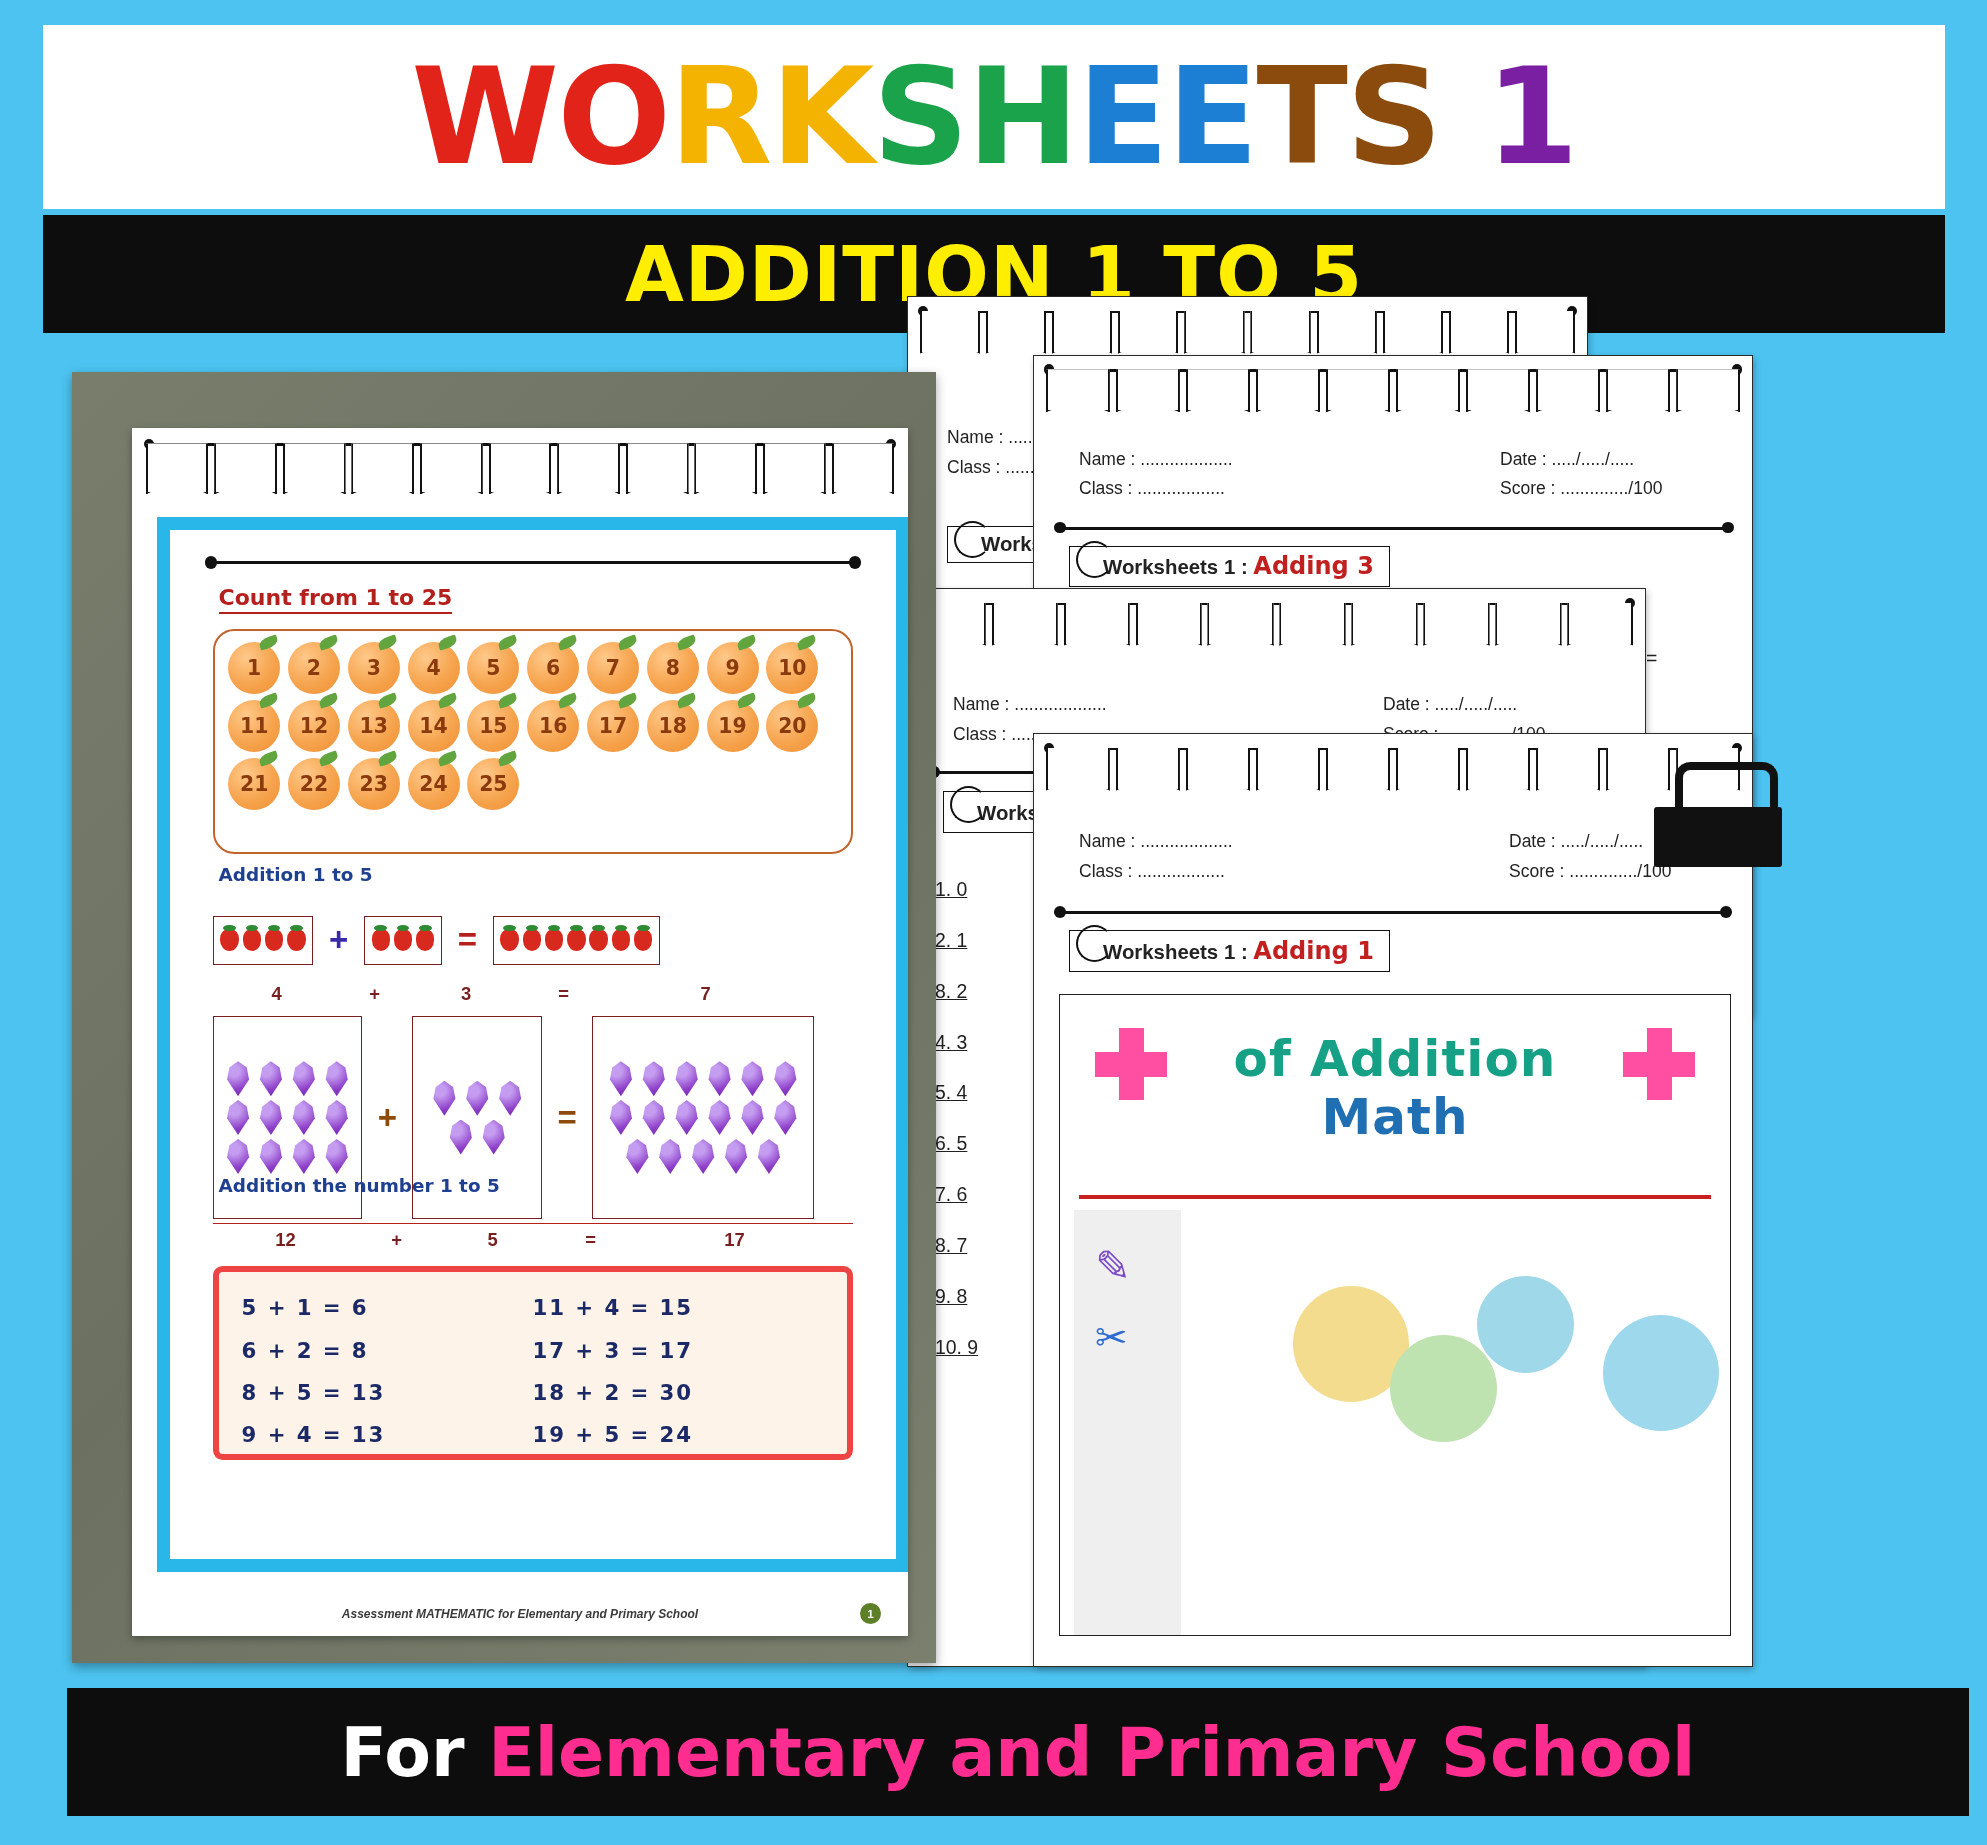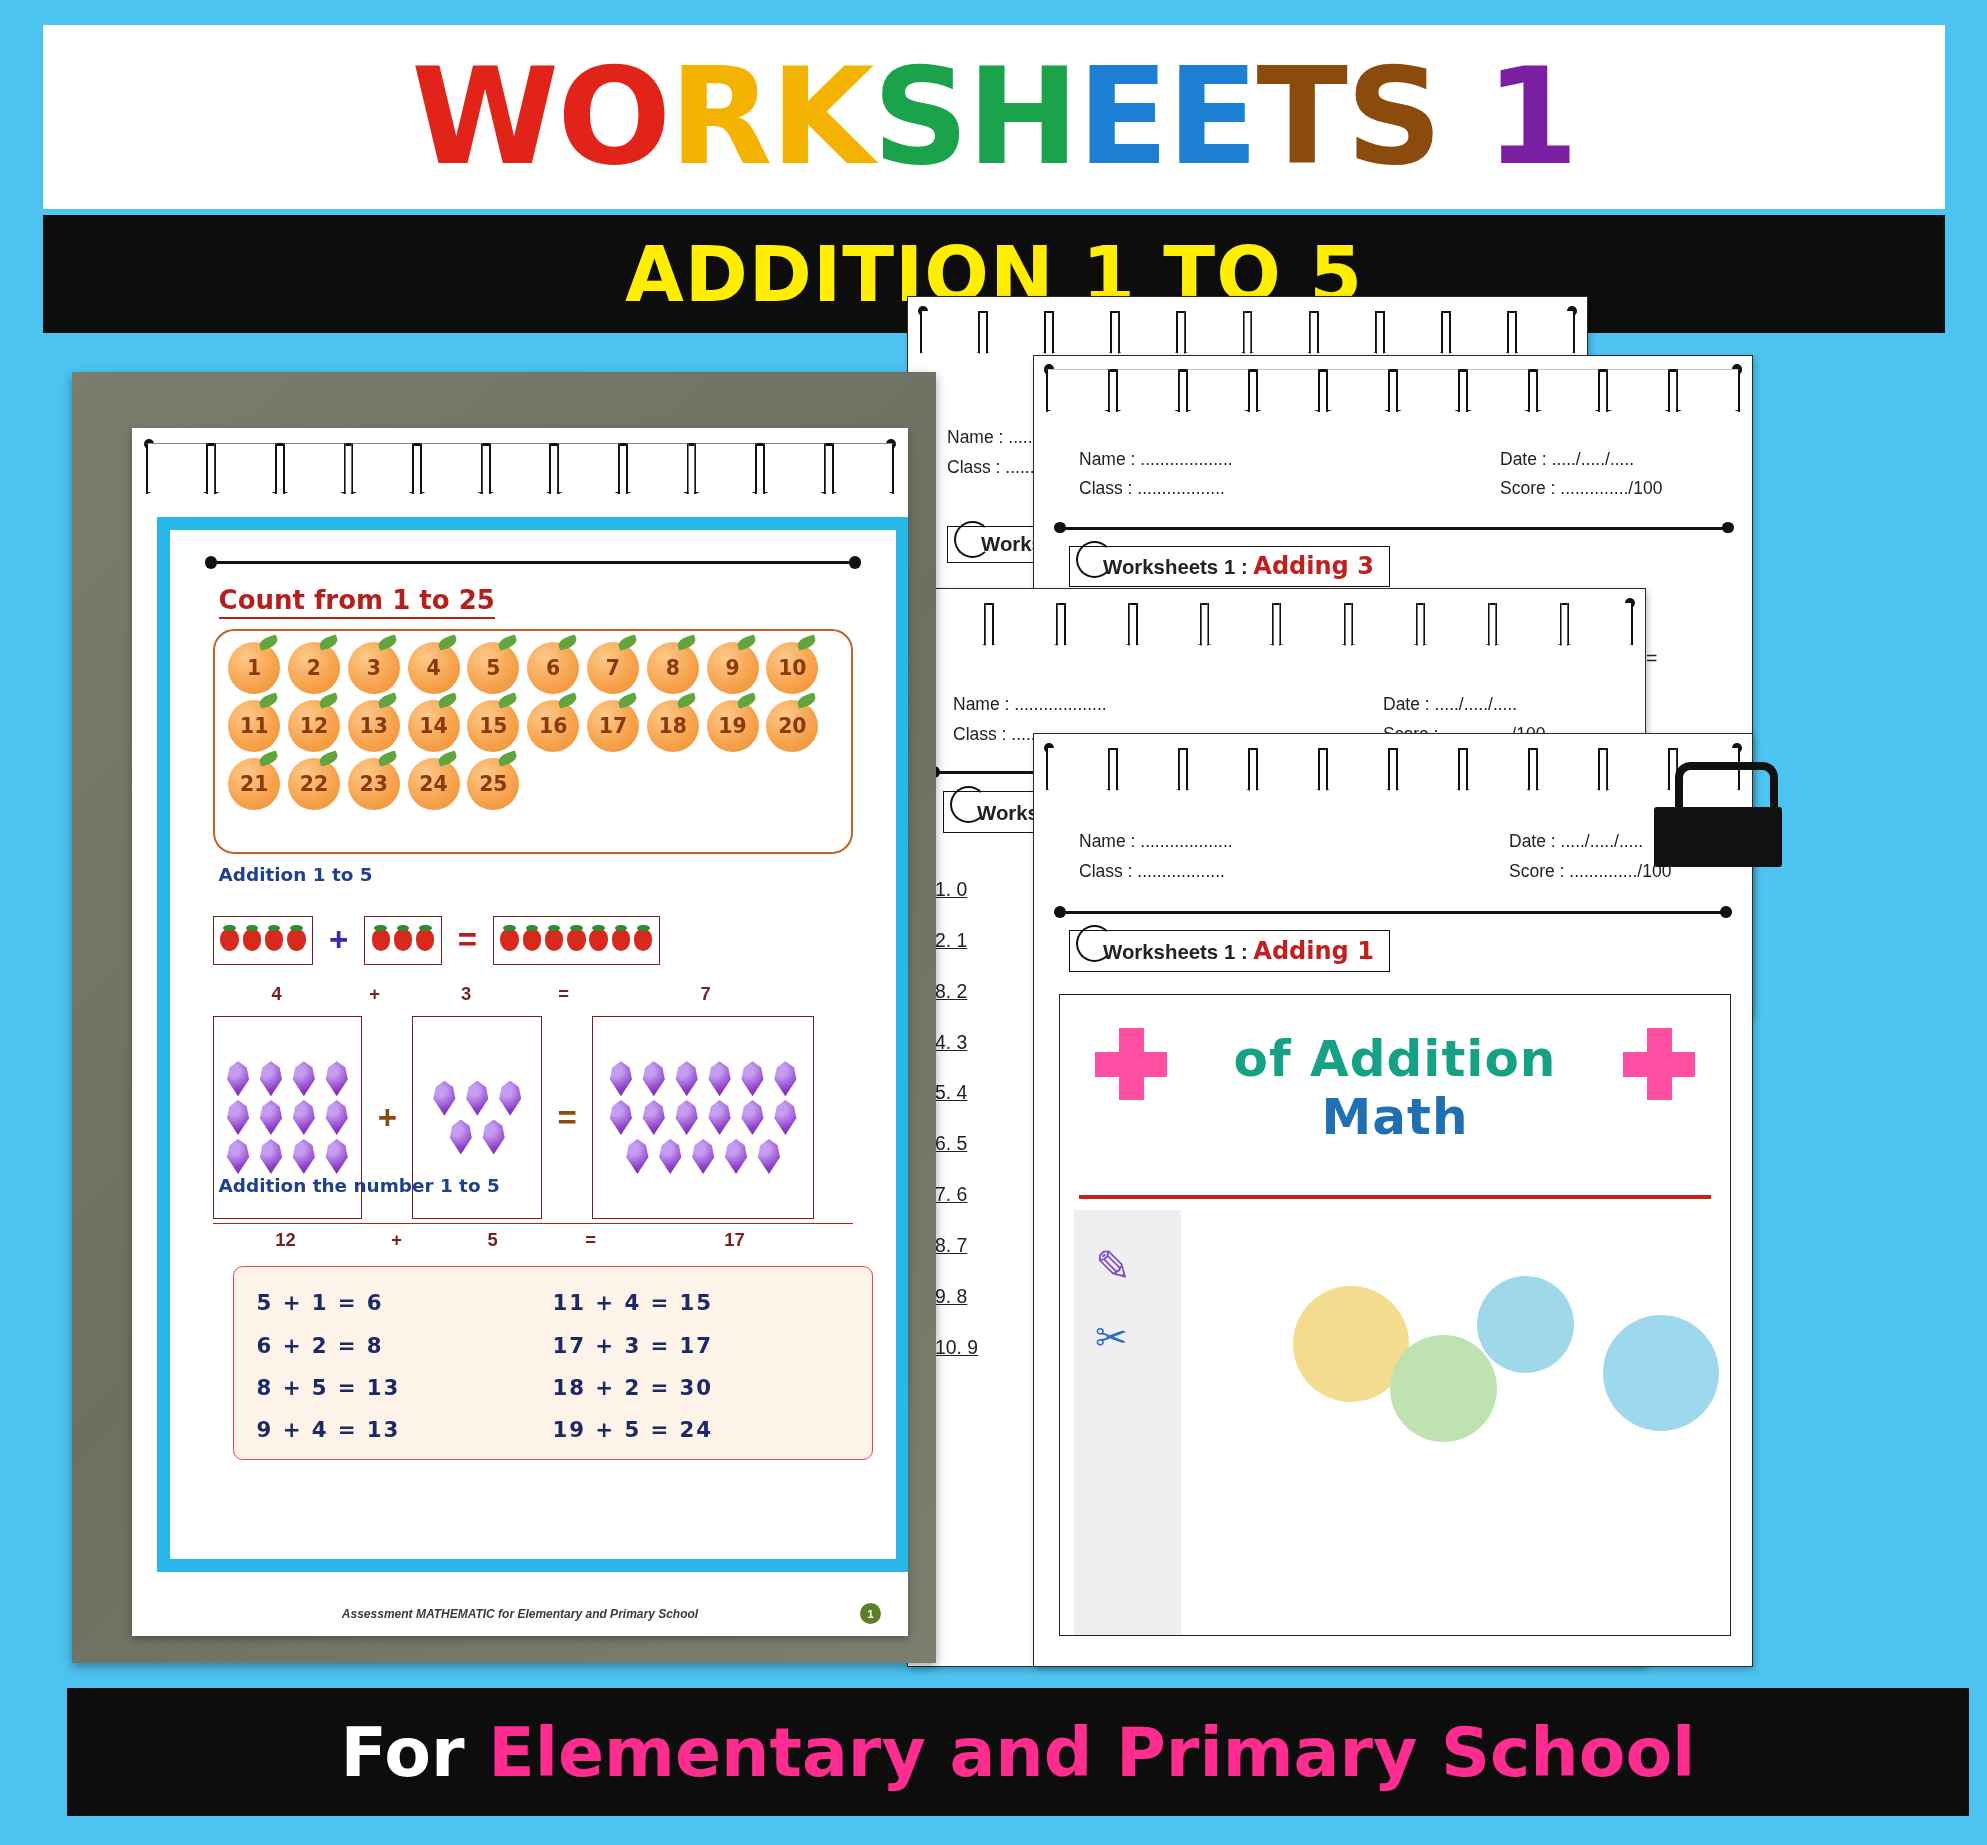--- a/index.html
+++ b/index.html
@@ -82,21 +82,21 @@
   }
   .innerpad{position:absolute;inset:13.6px;background:#fff;}
   .rule-line{position:absolute;left:27px;right:27px;top:17.5px;height:2.9px;background:#111;}
   .rule-line:before,.rule-line:after{
     content:"";position:absolute;width:12.6px;height:12.6px;border-radius:50%;background:#111;top:-4.9px;
   }
   .rule-line:before{left:-5.8px;} .rule-line:after{right:-5.8px;}
   .sec-title{
     position:absolute;color:#b5201d;font-weight:bold;font-family:"DejaVu Sans", sans-serif;
   }
-  .sec1{left:35px;top:41px;font-size:26px;border-bottom:2.9px solid #b5201d;padding-bottom:2.9px;}
+  .sec1{left:35px;top:41px;font-size:22px;border-bottom:2.9px solid #b5201d;padding-bottom:2.9px;}
   .sec2{left:35px;top:320px;font-size:18.4px;color:#1f3f8f;}
   .sec3{left:35px;top:631px;font-size:18.4px;color:#1f3f8f;}
   
   .orangebox{
     position:absolute;left:29px;top:85px;width:640px;height:225px;
     border:2.4px solid #c1642a;border-radius:21.3px;background:#fff;
     padding:7.8px 9.7px;box-sizing:border-box;
   }
   .orow{display:flex;gap:7.8px;justify-content:flex-start;margin:3.9px 0 5.8px 3.9px;}
   .orange{
@@ -123,23 +123,23 @@
   .gbox{border:1.9px solid #7a1f1f;background:#fff;display:flex;flex-wrap:wrap;align-content:center;justify-content:center;gap:3.9px;padding:5.8px;}
   .grape{
     width:29px;height:35px;
     background:radial-gradient(circle at 35% 28%, #c49cf0 0 5.8px, #8e3fc9 60%, #6a219f 100%);
     clip-path:polygon(50% 100%,12% 52%,20% 18%,50% 0,80% 18%,88% 52%);
   }
   .lblrow2{position:absolute;left:29px;top:679px;width:640px;display:flex;color:#7a1f1f;font-weight:bold;font-size:18.4px;border-top:1.9px solid #b5201d;padding-top:5.8px;}
   
   .eqbox{
     position:absolute;left:29px;top:722px;width:640px;height:194px;
-    background:#fdf3e8;border:1px solid #ef4444;border-radius:9.7px;
+    background:#fdf3e8;border:6px solid #ef4444;border-radius:9.7px;
     display:grid;grid-template-columns:1fr 1fr;align-items:center;
-    padding:15px 23px;box-sizing:border-box;margin-left:20px;
+    padding:15px 23px;box-sizing:border-box;
   }
   .eqcell{color:#1b2a66;font-weight:bold;font-size:21.3px;padding:8.7px 0;letter-spacing:1.9px;font-family:"DejaVu Sans", sans-serif;}
   .footnote{
     position:absolute;left:0;right:0;bottom:15.5px;text-align:center;
     font-size:12px;font-style:italic;font-weight:bold;color:#3b3b3b;
   }
   .pagebadge{
     position:absolute;right:27px;bottom:11.6px;width:21.3px;height:21.3px;border-radius:50%;
     background:#5d7f27;color:#fff;font-size:11.6px;display:flex;align-items:center;justify-content:center;font-weight:bold;
   }

